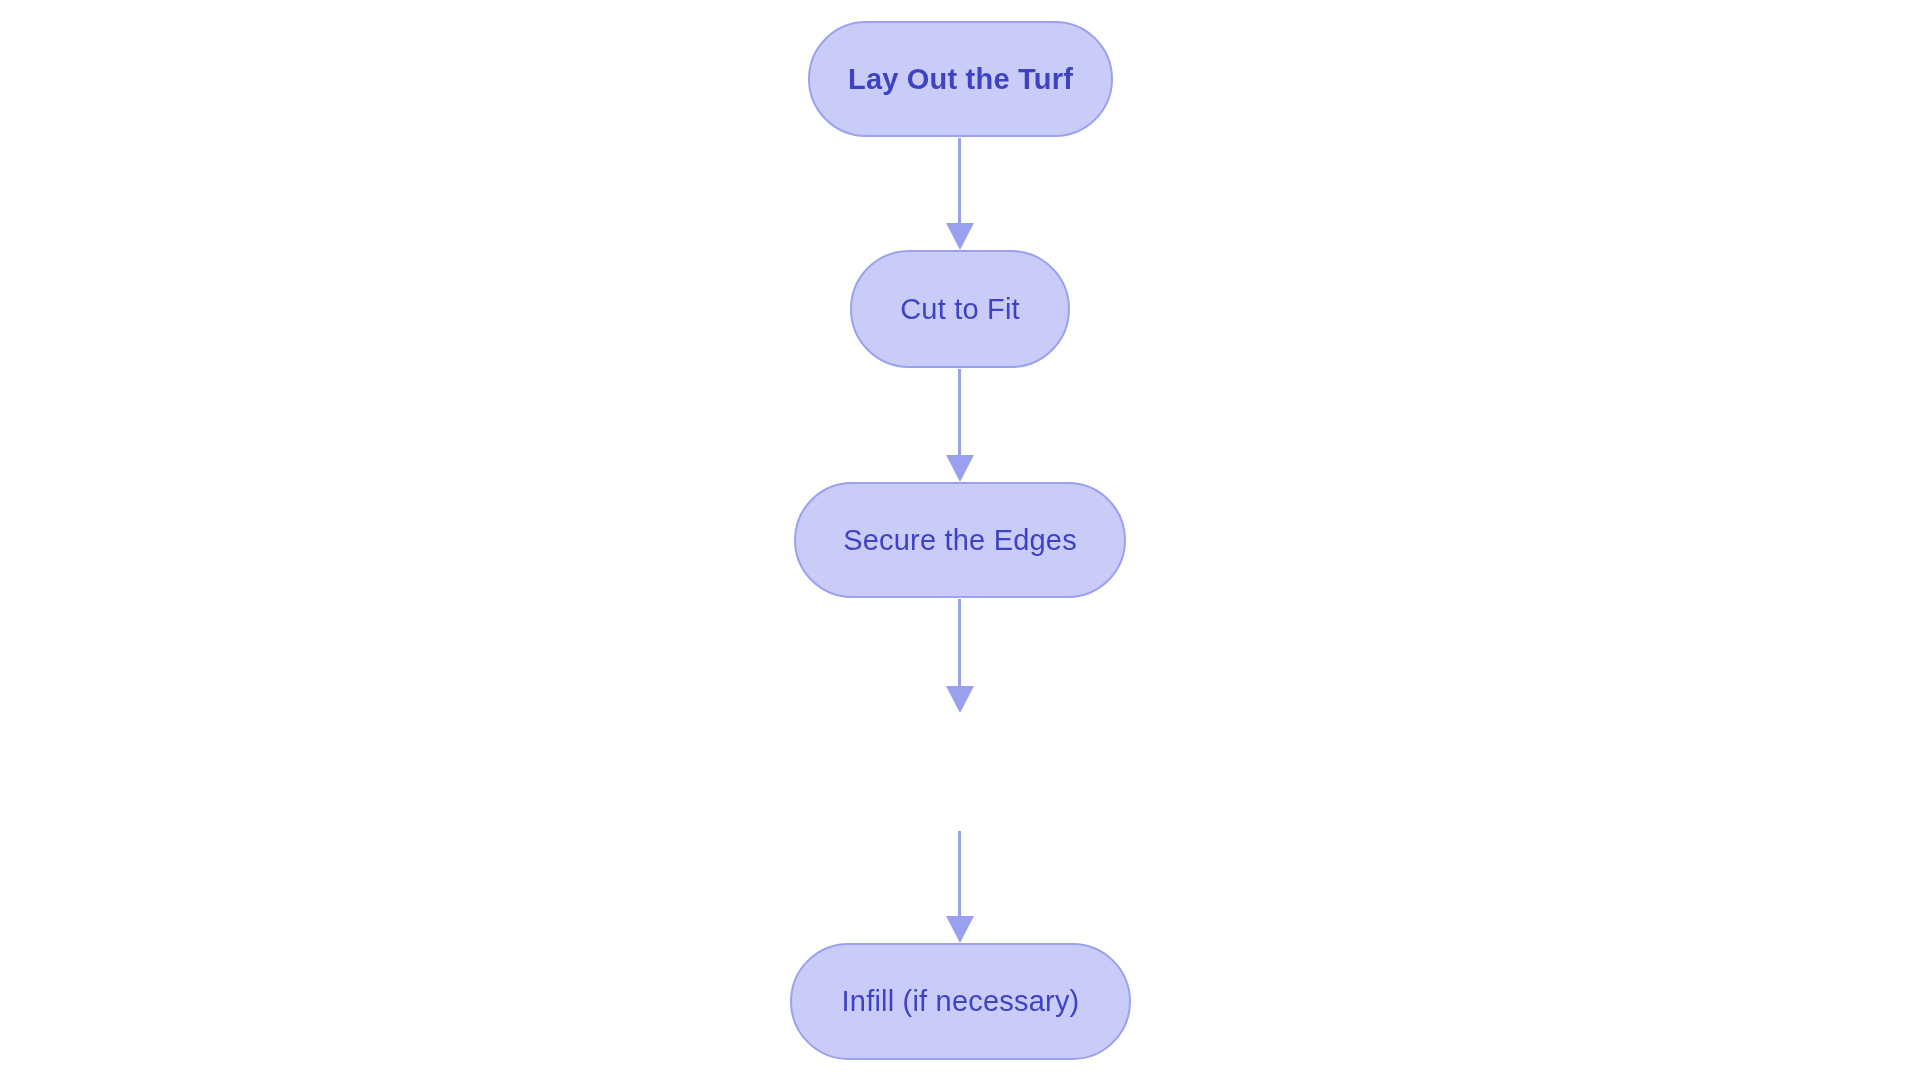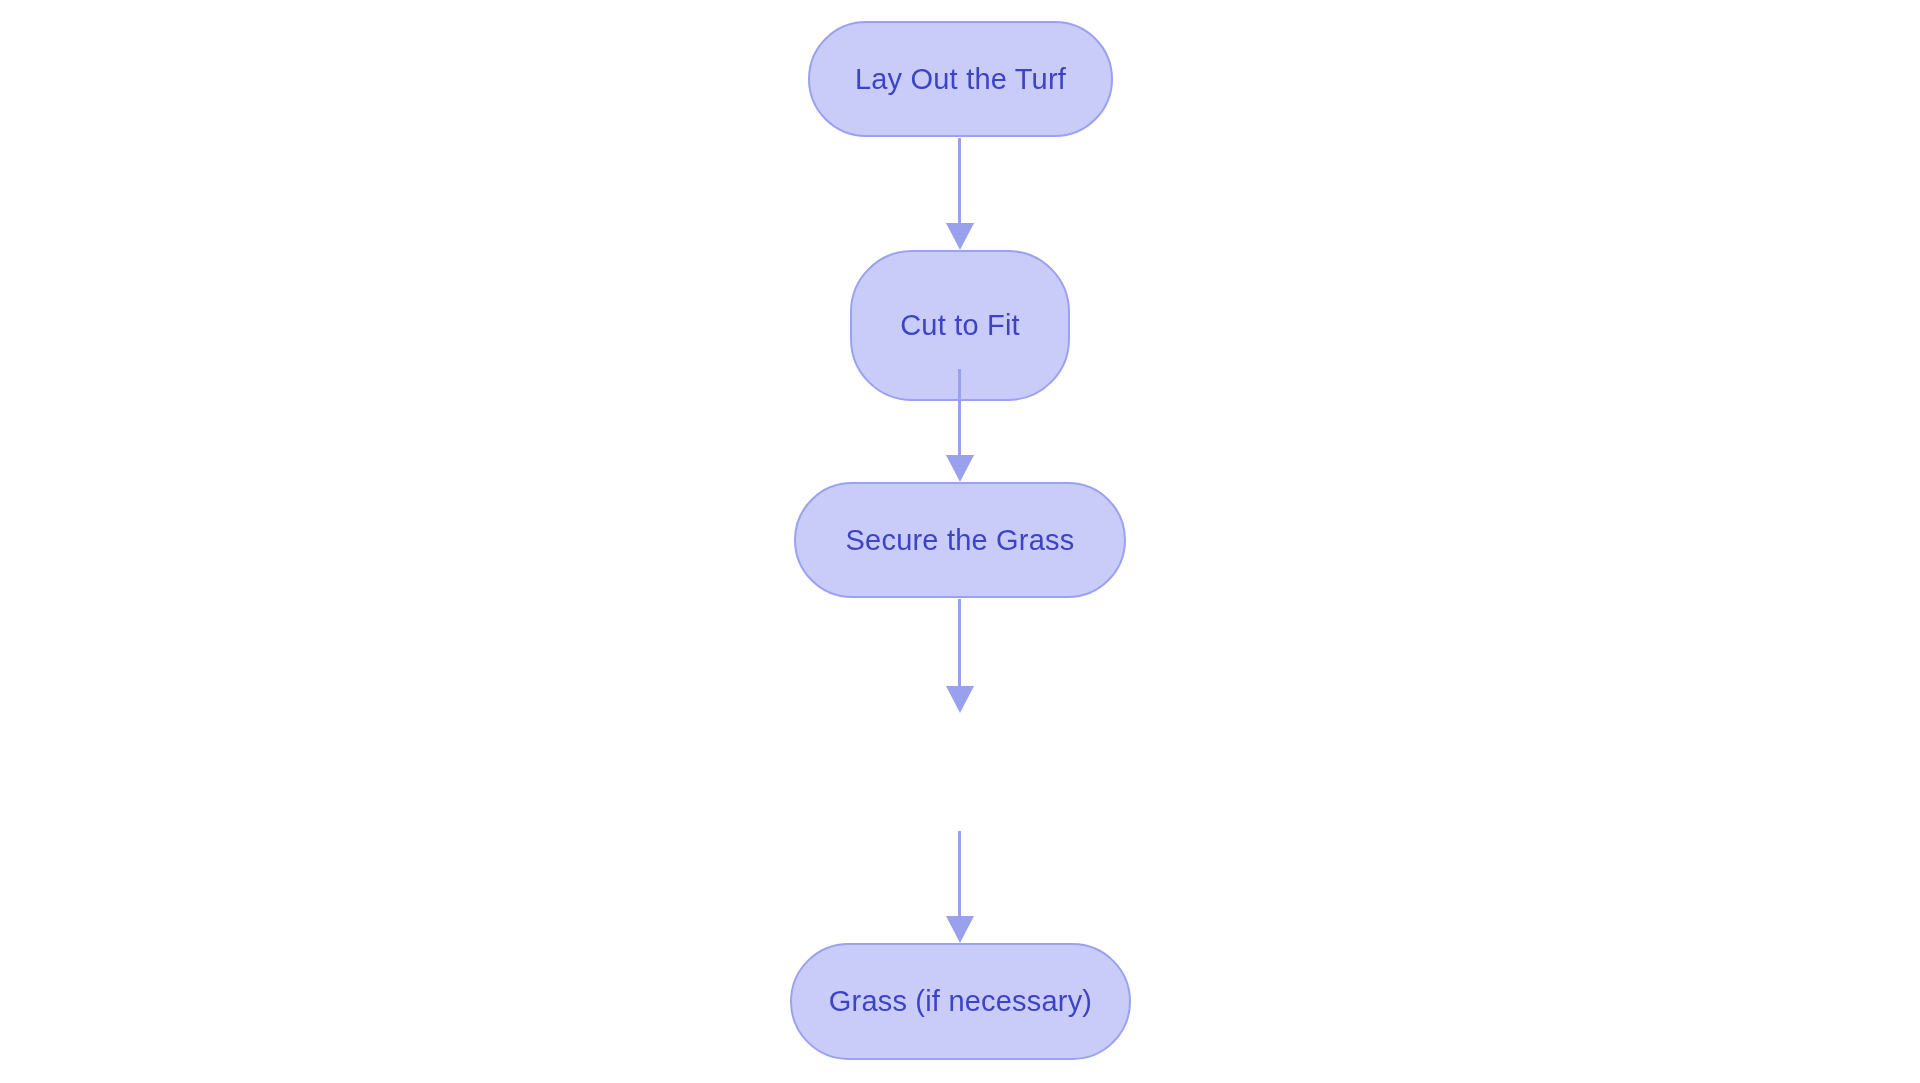--- a/index.html
+++ b/index.html
@@ -24,22 +24,22 @@
     background: #c9ccf9;
     border: 2px solid #9aa1f0;
     border-radius: 62px;
     color: #3d43c4;
     font-size: 29px;
     font-weight: 500;
     letter-spacing: 0.2px;
     text-align: center;
     white-space: nowrap;
   }
-  #node-1 { left: 808px; top: 21px;  width: 305px; height: 116px; }
-  #node-2 { left: 850px; top: 250px; width: 220px; height: 151px; }
+  #node-1 { left: 808px; top: 21px;  width: 305px; height: 116px; font-weight: bold; }
+  #node-2 { left: 850px; top: 250px; width: 220px; height: 118px; }
   #node-3 { left: 794px; top: 482px; width: 332px; height: 116px; }
   #node-4 { left: 807px; top: 713px; width: 307px; height: 117px; }
   #node-5 { left: 790px; top: 943px; width: 341px; height: 117px; }
 
   .edge-line {
     position: absolute;
     left: 958px;
     width: 3px;
     background: #99a0ed;
   }
@@ -74,27 +74,27 @@
   <div class="edge-head" id="edge-1-head"></div>
 
   <div class="node" id="node-2">
     <span>Cut to Fit</span>
   </div>
 
   <div class="edge-line" id="edge-2-line"></div>
   <div class="edge-head" id="edge-2-head"></div>
 
   <div class="node" id="node-3">
-    <span>Secure the Grass</span>
+    <span>Secure the Edges</span>
   </div>
 
   <div class="edge-line" id="edge-3-line"></div>
   <div class="edge-head" id="edge-3-head"></div>
 
 
   <div class="edge-line" id="edge-4-line"></div>
   <div class="edge-head" id="edge-4-head"></div>
 
   <div class="node" id="node-5">
-    <span>Grass (if necessary)</span>
+    <span>Infill (if necessary)</span>
   </div>
 
 </div>
 
 </body></html>

